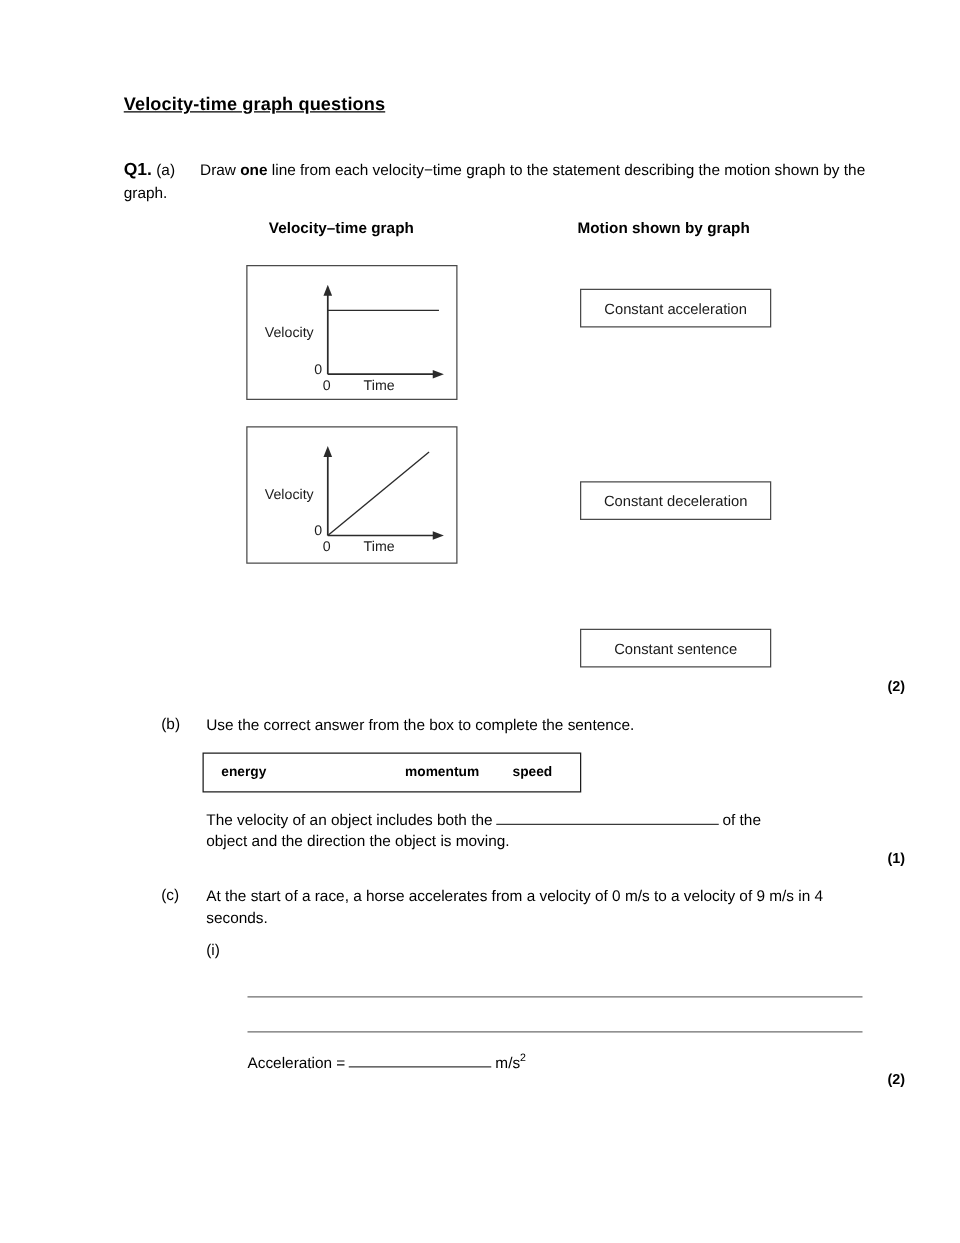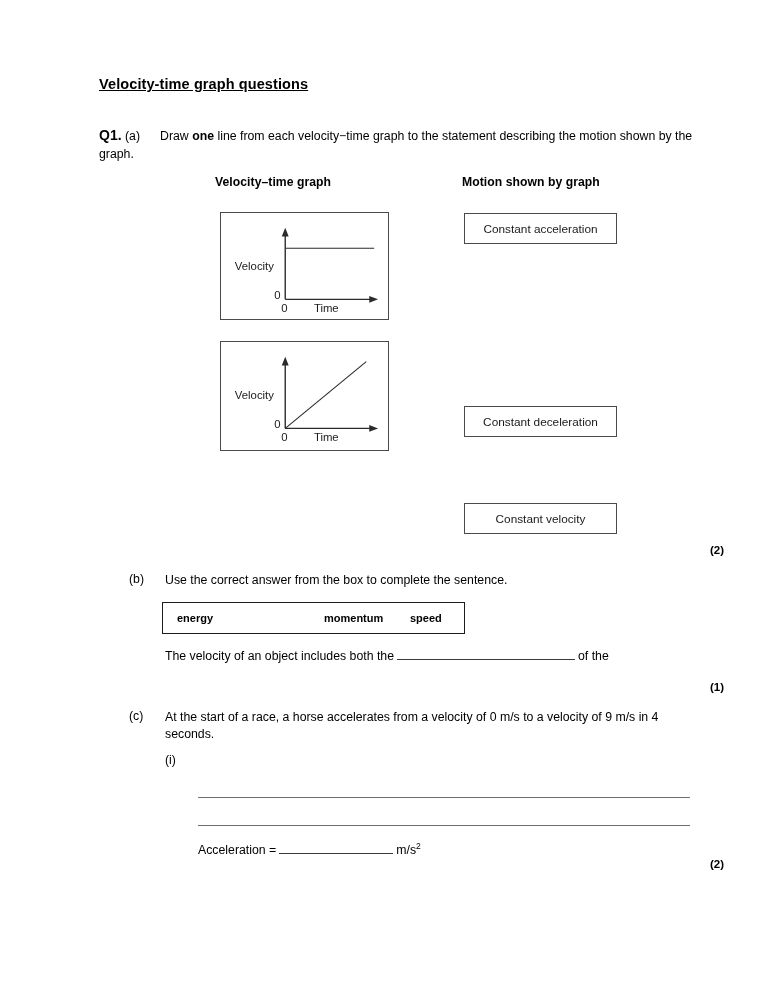--- a/index.html
+++ b/index.html
@@ -59,21 +59,20 @@
   }
   .col-head.left  { left: 215px; top: 175px; }
   .col-head.right { left: 462px; top: 175px; }
 
   
   .graph-box {
     position: absolute;
     border: 1px solid #4a4a4a;
     background: #ffffff;
     box-sizing: border-box;
-    margin-left: 23px;
   }
   #graph-box-1 { left: 197px; top: 212px; width: 169px; height: 108px; }
   #graph-box-2 { left: 197px; top: 341px; width: 169px; height: 110px; }
 
   .graph-box svg {
     position: absolute;
     left: 0; top: 0;
     width: 100%;
     height: 100%;
     display: block;
@@ -95,23 +94,23 @@
     height: 31px;
     border: 1px solid #4a4a4a;
     background: #ffffff;
     box-sizing: border-box;
     display: flex;
     align-items: center;
     justify-content: center;
     font-size: 11.8px;
     color: #1a1a1a;
   }
-  #motion-box-1 { top: 213px; }
+  #motion-box-1 { top: 231px; }
   #motion-box-2 { top: 310px; }
-  #motion-box-3 { top: 406px; text-align: right; }
+  #motion-box-3 { top: 385px; text-align: right; }
   #motion-box-4 { top: 503px; }
 
   
   .marks {
     position: absolute;
     right: 44px;
     font-size: 11.5px;
     font-weight: bold;
   }
   #marks-a { top: 544px; }
@@ -245,35 +244,36 @@
     <svg viewBox="0 0 169 110" preserveAspectRatio="none">
       <text class="graph-text" x="14" y="58">Velocity</text>
       <text class="graph-text zero" x="54" y="88">0</text>
       <text class="graph-text zero" x="61" y="101">0</text>
       <text class="graph-text" x="94" y="101">Time</text>
     </svg>
   </div>
 
   <div class="motion-box" id="motion-box-1">Constant acceleration</div>
   <div class="motion-box" id="motion-box-3">Constant deceleration</div>
-  <div class="motion-box" id="motion-box-4">Constant velocity</div>
+  <div class="motion-box" id="motion-box-4">Constant sentence</div>
 
   <div class="marks" id="marks-a">(2)</div>
 
   <div class="part-tag" id="part-b-tag">(b)</div>
   <div class="part-row" id="part-b-text">Use the correct answer from the box to complete the sentence.</div>
 
   <div class="word-box">
     <span class="w w1">energy</span>
     <span class="w w2">momentum</span>
     <span class="w w3">speed</span>
   </div>
 
   <div class="part-row" id="part-b-sentence">
     <span>The velocity of an object includes both the</span><span class="fill-line"></span><span>of the</span><br>
+    <span>object and the direction the object is moving.</span>
   </div>
 
   <div class="marks" id="marks-b">(1)</div>
 
   <div class="part-tag" id="part-c-tag">(c)</div>
   <div class="part-row" id="part-c-text">At the start of a race, a horse accelerates from a velocity of 0 m/s to a velocity of 9 m/s in 4 seconds.</div>
 
   <div class="part-tag" id="part-ci-tag">(i)</div>
 
   <div class="answer-rule" id="rule-1"></div>

